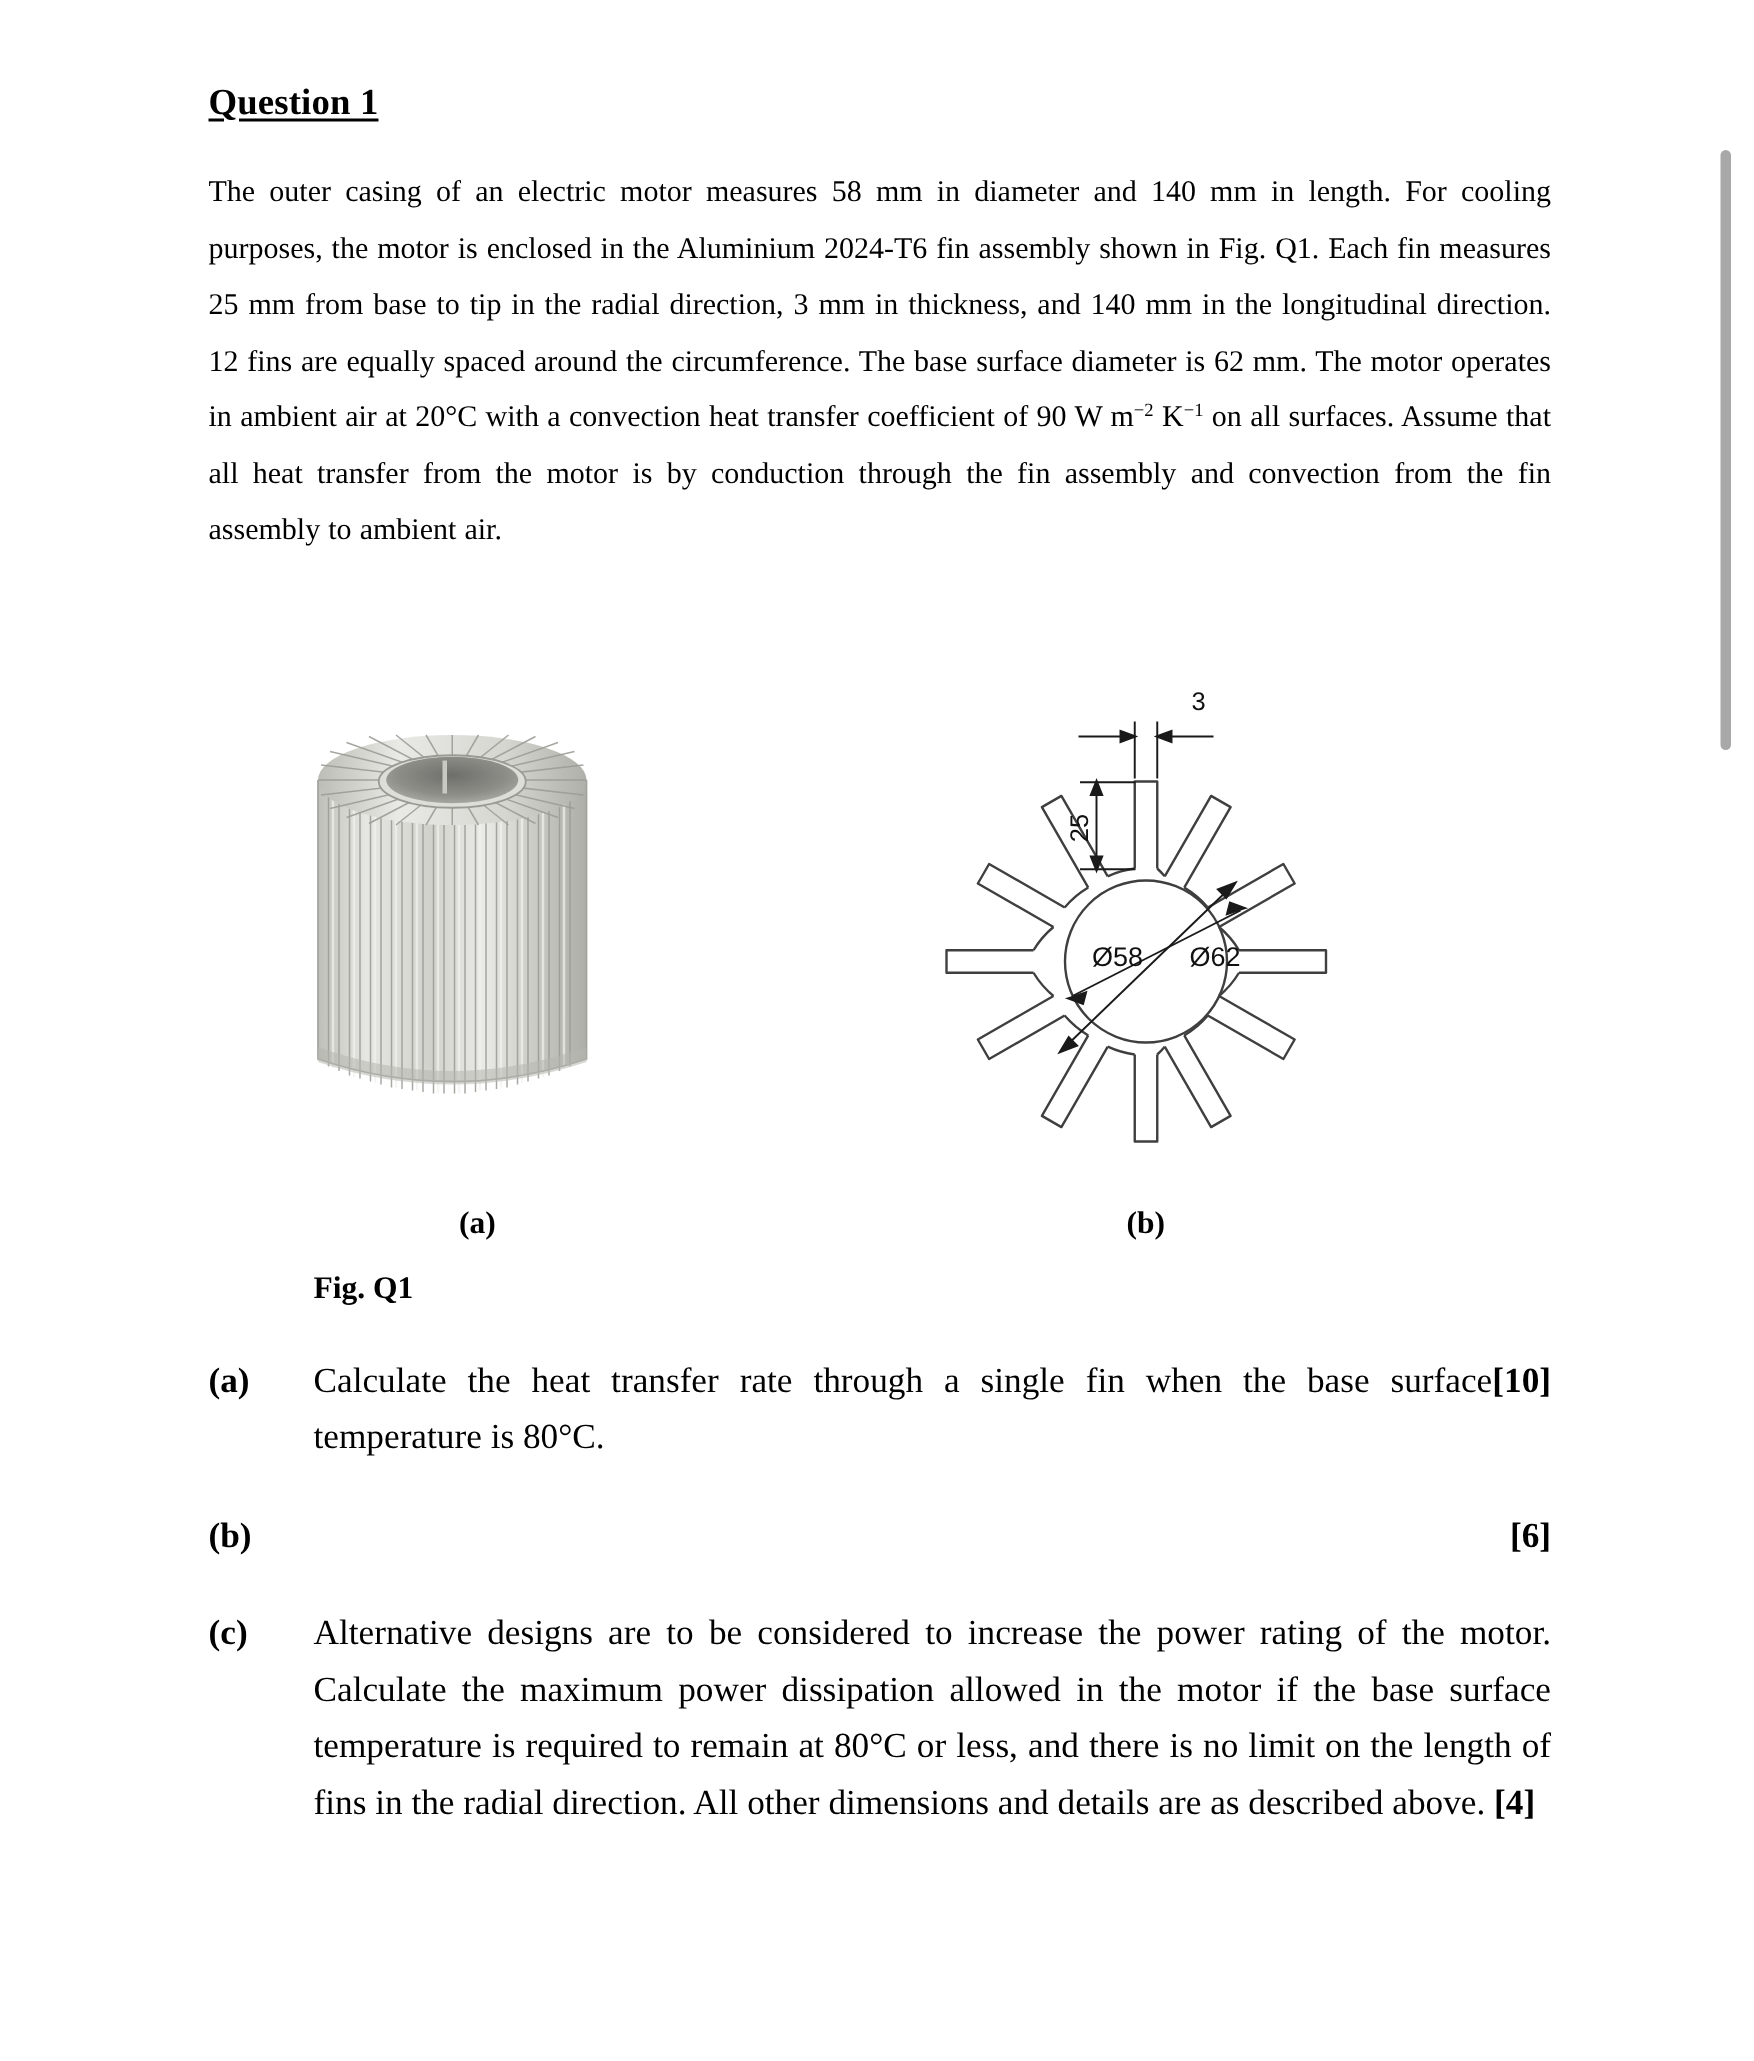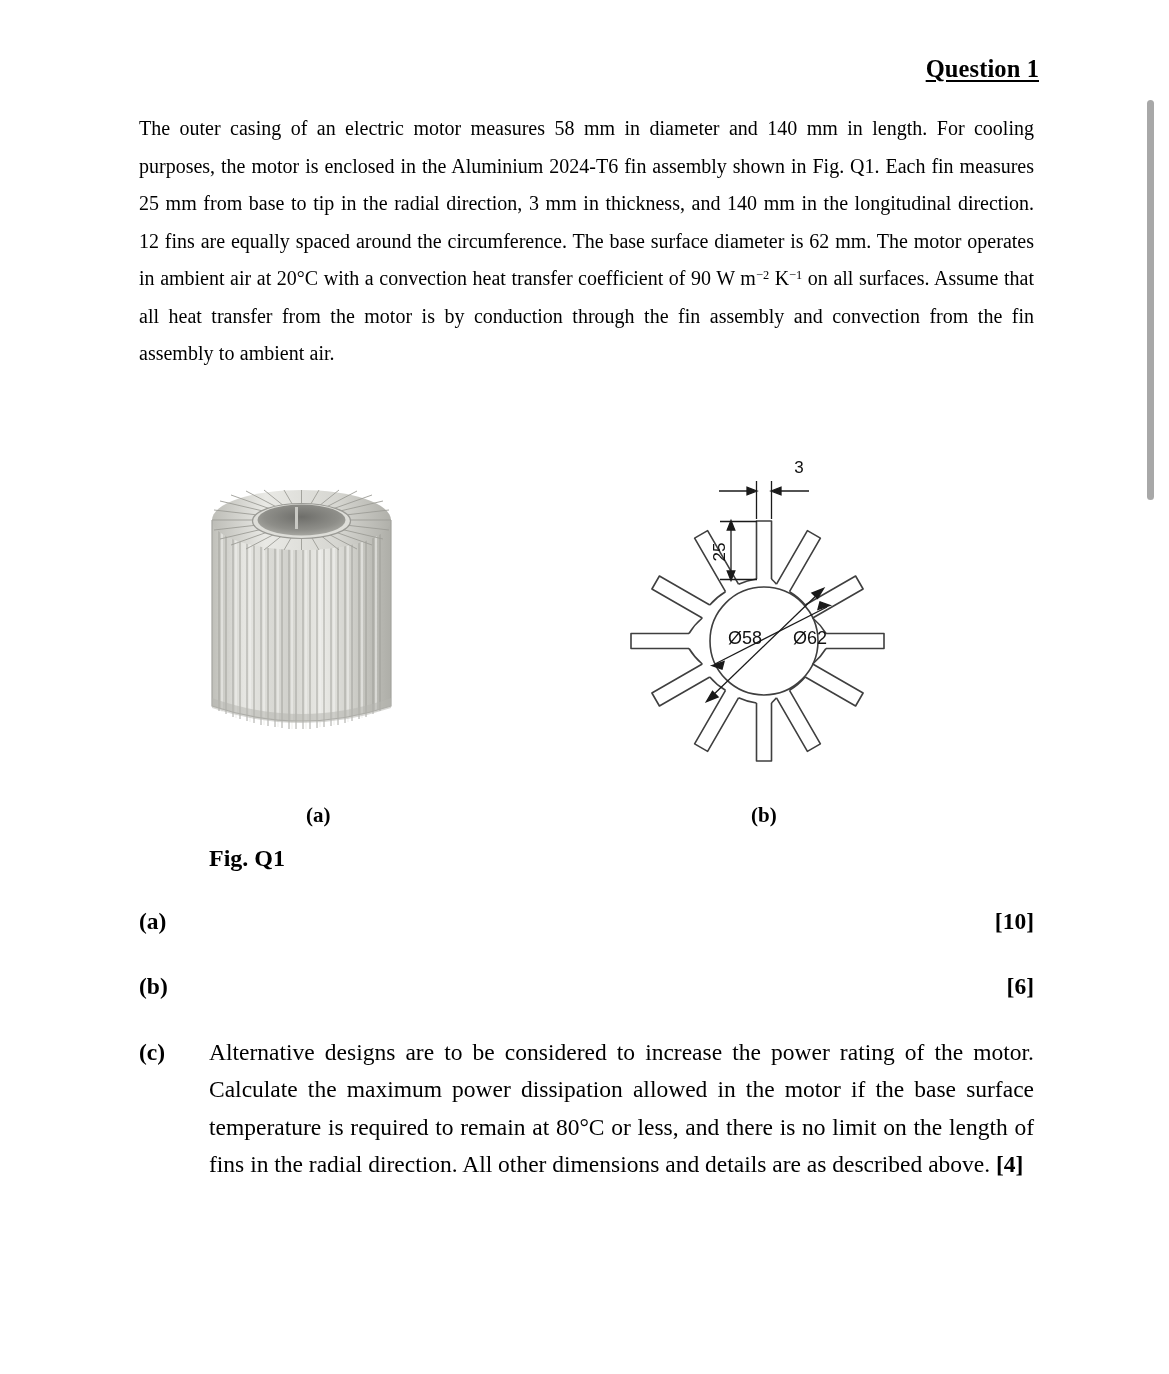--- a/index.html
+++ b/index.html
@@ -34,21 +34,20 @@
 
   
   .q-title {
     font-size: 24.5px;
     font-weight: bold;
     text-decoration: underline;
     text-underline-offset: 3px;
     margin: 0;
     padding-top: 55px;
     letter-spacing: 0.1px;
-    text-align: right;
   }
 
   
   .body-par {
     font-size: 20px;
     line-height: 37.5px;
     text-align: justify;
     margin: 0;
     padding-top: 27px;
     width: 895px;
@@ -97,21 +96,21 @@
     font-weight: bold;
     top: 0;
   }
   .sublabel.a { left: 167px; }
   .sublabel.b { left: 612px; }
 
   
   .caption {
     display: flex;
     margin-top: 6px;
-    font-size: 24px;
+    font-size: 21px;
     line-height: 30px;
     width: 895px;
   }
   .caption-tag {
     font-weight: bold;
     white-space: nowrap;
     padding-left: 70px;
     padding-right: 12px;
   }
   .caption-text {
@@ -396,21 +395,21 @@
     </div>
 
     <div class="caption">
       <span class="caption-tag">Fig. Q1</span>
     </div>
 
     <div class="parts">
 
       <div class="part">
         <span class="part-label">(a)</span>
-        <span class="part-body"><span class="marks">[10]</span></span>
+        <span class="part-body"><span class="marks">[10]</span><span>Calculate the heat transfer rate through a single fin when the base surface temperature is 80°C.</span></span>
       </div>
 
       <div class="part">
         <span class="part-label">(b)</span>
         <span class="part-body"><span class="marks">[6]</span></span>
       </div>
 
       <div class="part">
         <span class="part-label">(c)</span>
         <span class="part-body"><span>Alternative designs are to be considered to increase the power rating of the motor. Calculate the maximum power dissipation allowed in the motor if the base surface temperature is required to remain at 80°C or less, and there is no limit on the length of fins in the radial direction. All other dimensions and details are as described above.</span> <span class="part-inline-marks">[4]</span></span>

